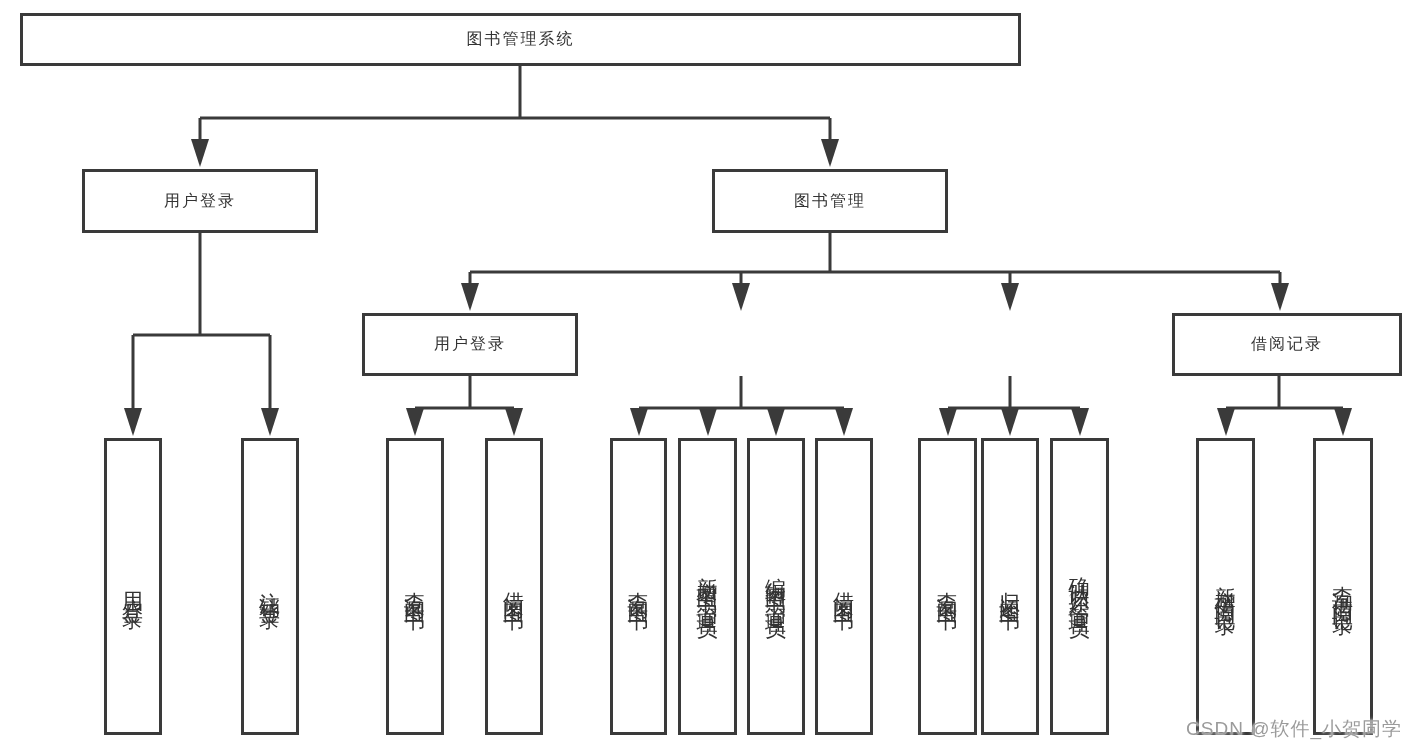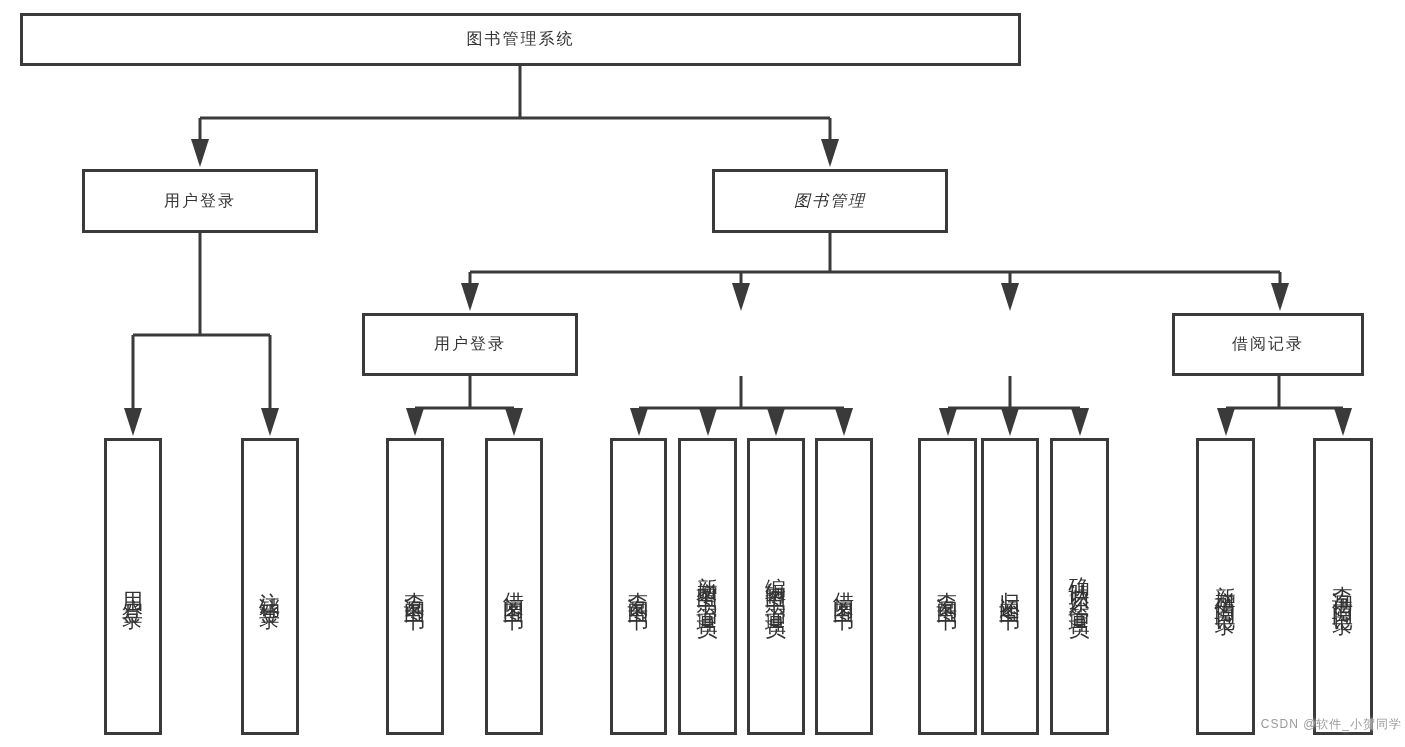--- a/index.html
+++ b/index.html
@@ -26,21 +26,21 @@
   .vlabel{
     writing-mode:vertical-rl;
     text-orientation:mixed;
     font-size:21px;
     letter-spacing:6px;
     line-height:1.1;
   }
   .watermark{
     position:absolute;
     right:3px;top:716px;
-    font-size:12px;
+    font-size:19px;
     color:#9b9b9b;
     letter-spacing:1px;
     z-index:2;
     text-shadow:0 0 2px #ffffff,0 0 4px #ffffff;
     white-space:nowrap;
   }
 </style>
 </head>
 <body>
 
@@ -75,24 +75,24 @@
       <polygon points="1001,408 1019,408 1010,436"></polygon>
       <polygon points="1071,408 1089,408 1080,436"></polygon>
       <polygon points="1217,408 1235,408 1226,436"></polygon>
       <polygon points="1334,408 1352,408 1343,436"></polygon>
     </g>
   </svg>
 
   <div class="box hlabel" style="left:20px;top:13px;width:1001px;height:53px;">图书管理系统</div>
 
   <div class="box hlabel" style="left:82px;top:169px;width:236px;height:64px;">用户登录</div>
-  <div class="box hlabel" style="left:712px;top:169px;width:236px;height:64px;font-style:italic;">图书管理</div>
+  <div class="box hlabel" style="left:712px;top:169px;width:236px;height:64px;">图书管理</div>
 
   <div class="box hlabel" style="left:362px;top:313px;width:216px;height:63px;">用户登录</div>
-  <div class="box hlabel" style="left:1172px;top:313px;width:192px;height:63px;">借阅记录</div>
+  <div class="box hlabel" style="left:1172px;top:313px;width:230px;height:63px;">借阅记录</div>
 
   <div class="box vlabel" style="left:104px;top:438px;width:58px;height:297px;">用户登录</div>
   <div class="box vlabel" style="left:241px;top:438px;width:58px;height:297px;">注销登录</div>
 
   <div class="box vlabel" style="left:386px;top:438px;width:58px;height:297px;">查询图书</div>
   <div class="box vlabel" style="left:485px;top:438px;width:58px;height:297px;">借阅图书</div>
 
   <div class="box vlabel" style="left:610px;top:438px;width:57px;height:297px;">查询图书</div>
   <div class="box vlabel" style="left:678px;top:438px;width:59px;height:297px;">新增图书（管理员）</div>
   <div class="box vlabel" style="left:747px;top:438px;width:58px;height:297px;">编辑图书（管理员）</div>

